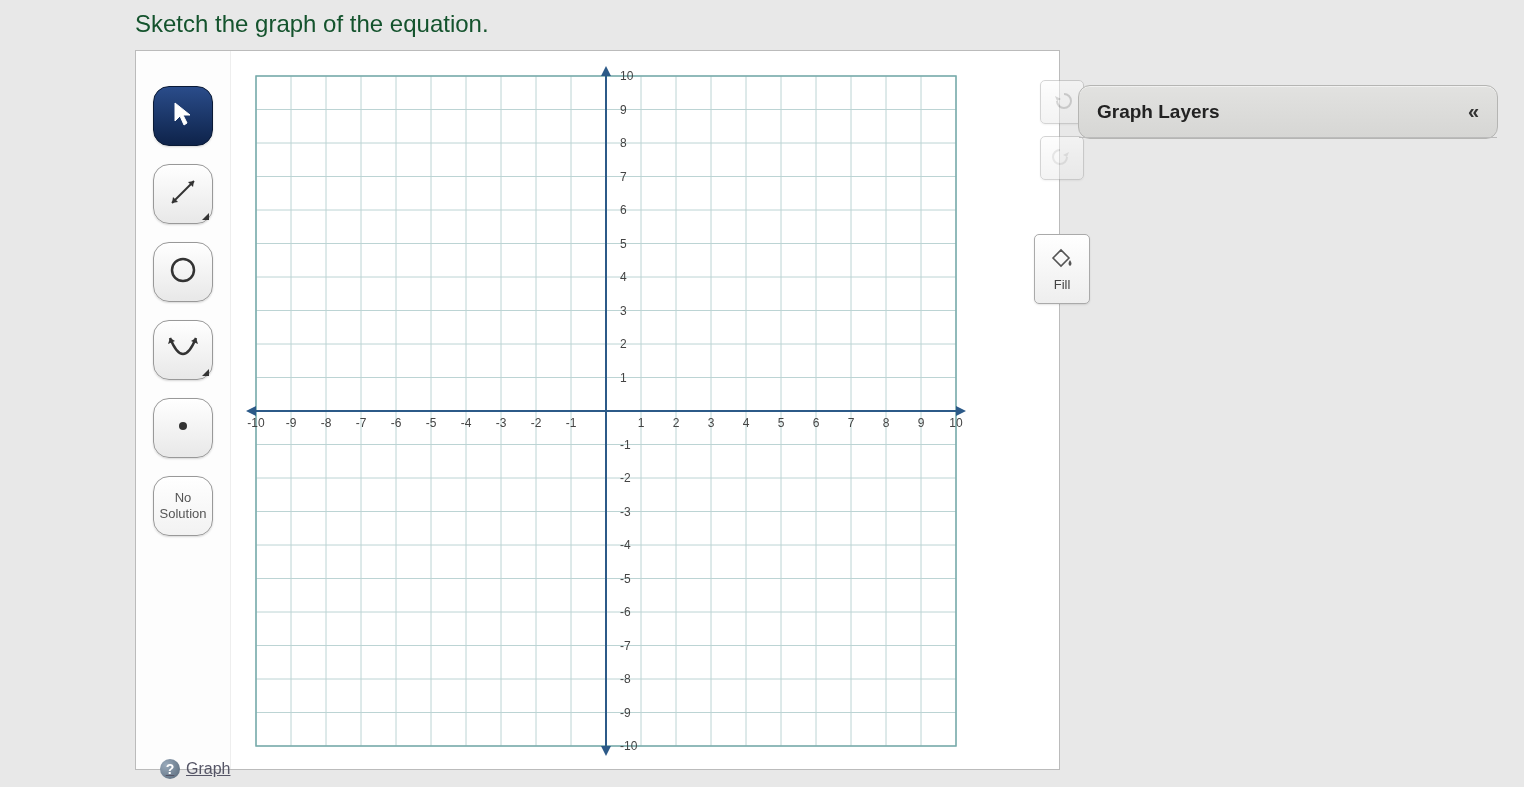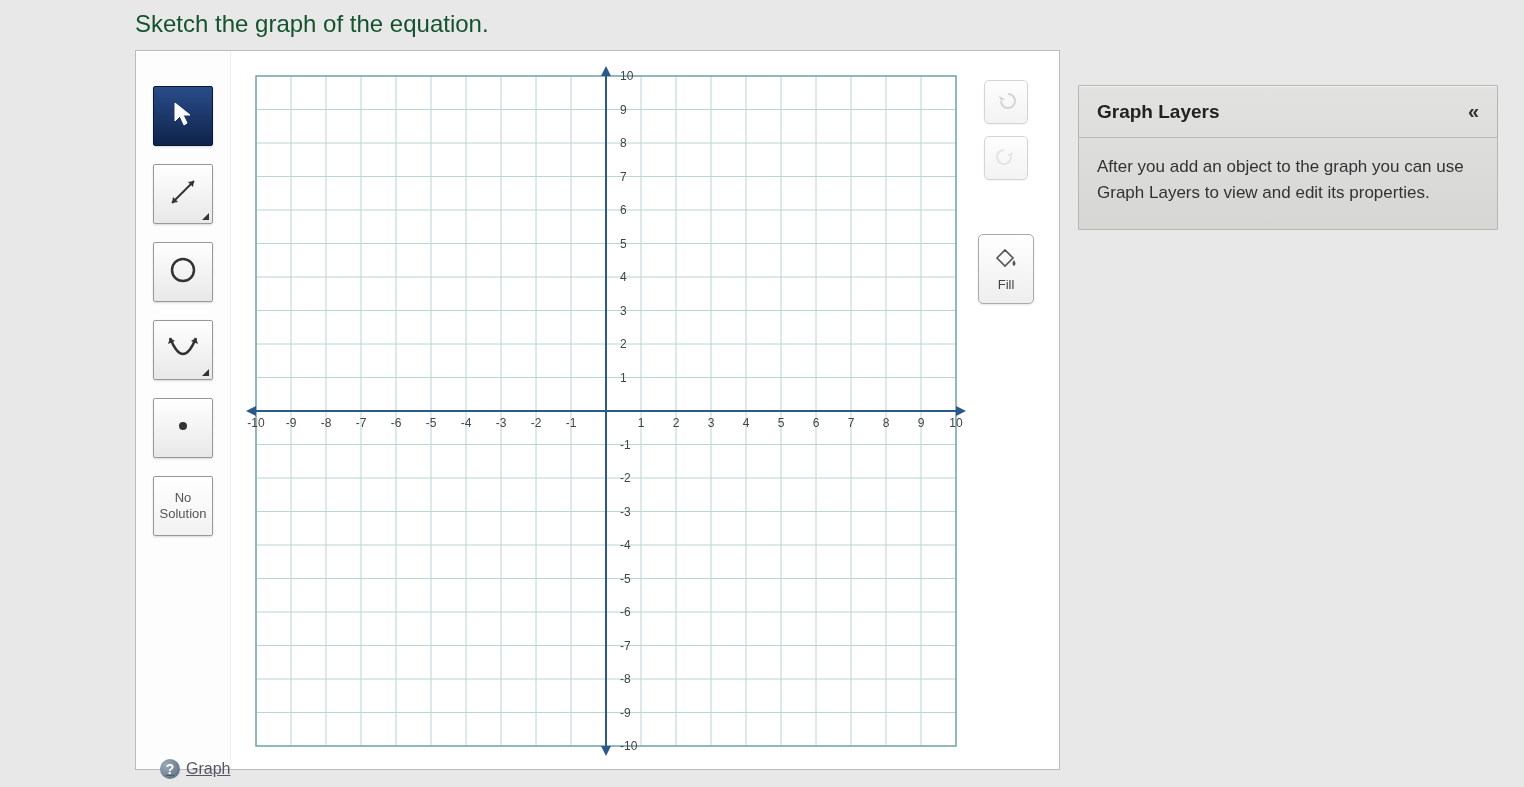--- a/index.html
+++ b/index.html
@@ -36,21 +36,21 @@
       flex-direction: column;
       align-items: center;
       gap: 18px;
       background: #fdfdfd;
       border-right: 1px solid #eee;
     }
     .tool-btn {
       width: 60px;
       height: 60px;
       border: 1px solid #999;
-      border-radius: 2px;
+      border-radius: 16px;
       background: linear-gradient(#fff, #e8e8e8);
       display: flex;
       align-items: center;
       justify-content: center;
       cursor: pointer;
       position: relative;
       box-shadow: 0 1px 2px rgba(0,0,0,0.15);
     }
     .tool-btn.selected {
       background: linear-gradient(#2a4c8a, #0e234a);
@@ -75,21 +75,21 @@
     .graph-area {
       flex: 1;
       position: relative;
       padding: 10px;
     }
     svg.grid {
       display: block;
     }
     .right-controls {
       position: absolute;
-      left: 978px;
+      left: 1034px;
       top: 80px;
       display: flex;
       flex-direction: column;
       gap: 12px;
       align-items: center;
     }
     .mini-btn {
       width: 44px;
       height: 44px;
       border: 1px solid #aaa;
@@ -119,21 +119,21 @@
       cursor:pointer;
       box-shadow: 0 1px 2px rgba(0,0,0,0.1);
     }
     .layers-panel {
       position: absolute;
       left: 1078px;
       top: 85px;
       width: 420px;
       background: linear-gradient(#e2e2e0, #d6d6d4);
       border: 1px solid #b5b5b3;
-      border-radius: 1px;
+      border-radius: 12px;
       box-shadow: inset 0 1px 0 rgba(255,255,255,0.5);
     }
     .layers-header {
       display:flex;
       justify-content:space-between;
       align-items:center;
       padding: 14px 18px;
       font-weight:bold;
       font-size:19px;
       color:#222;
@@ -351,19 +351,18 @@
     </span>
     <span>Fill</span>
   </div>
 </div>
 
 <div class="layers-panel">
   <div class="layers-header">
     <span>Graph Layers</span>
     <span class="layers-collapse">«</span>
   </div>
-  <div class="layers-body">After you add an object to the graph you can use Graph Layers to view and edit its properties.</div>
 </div>
 
 <div class="help-link">
   <span class="help-icon">?</span>
   <span>Graph</span>
 </div>
 
 </body></html>

